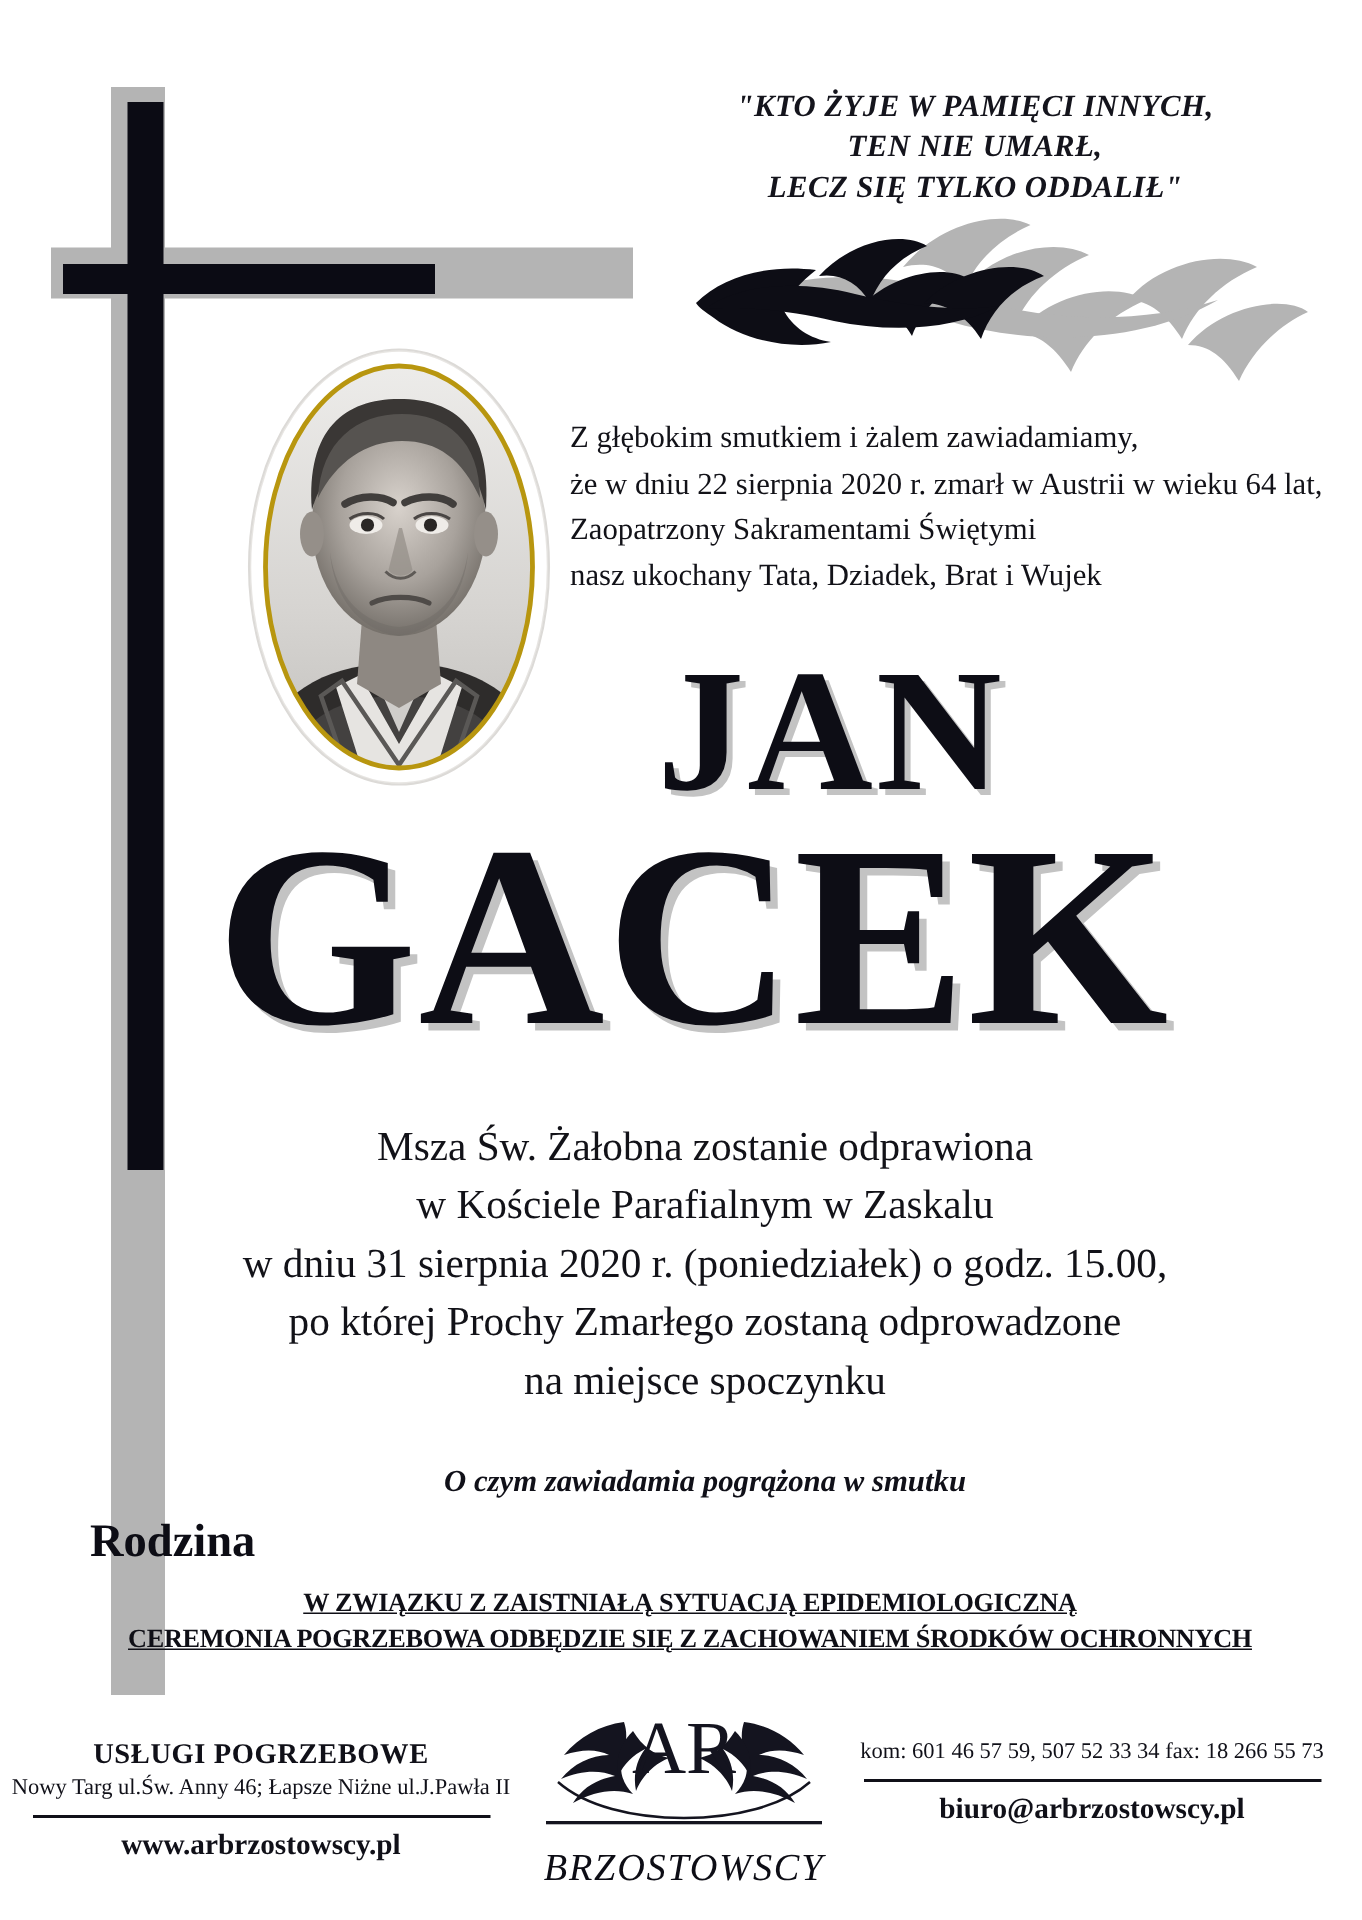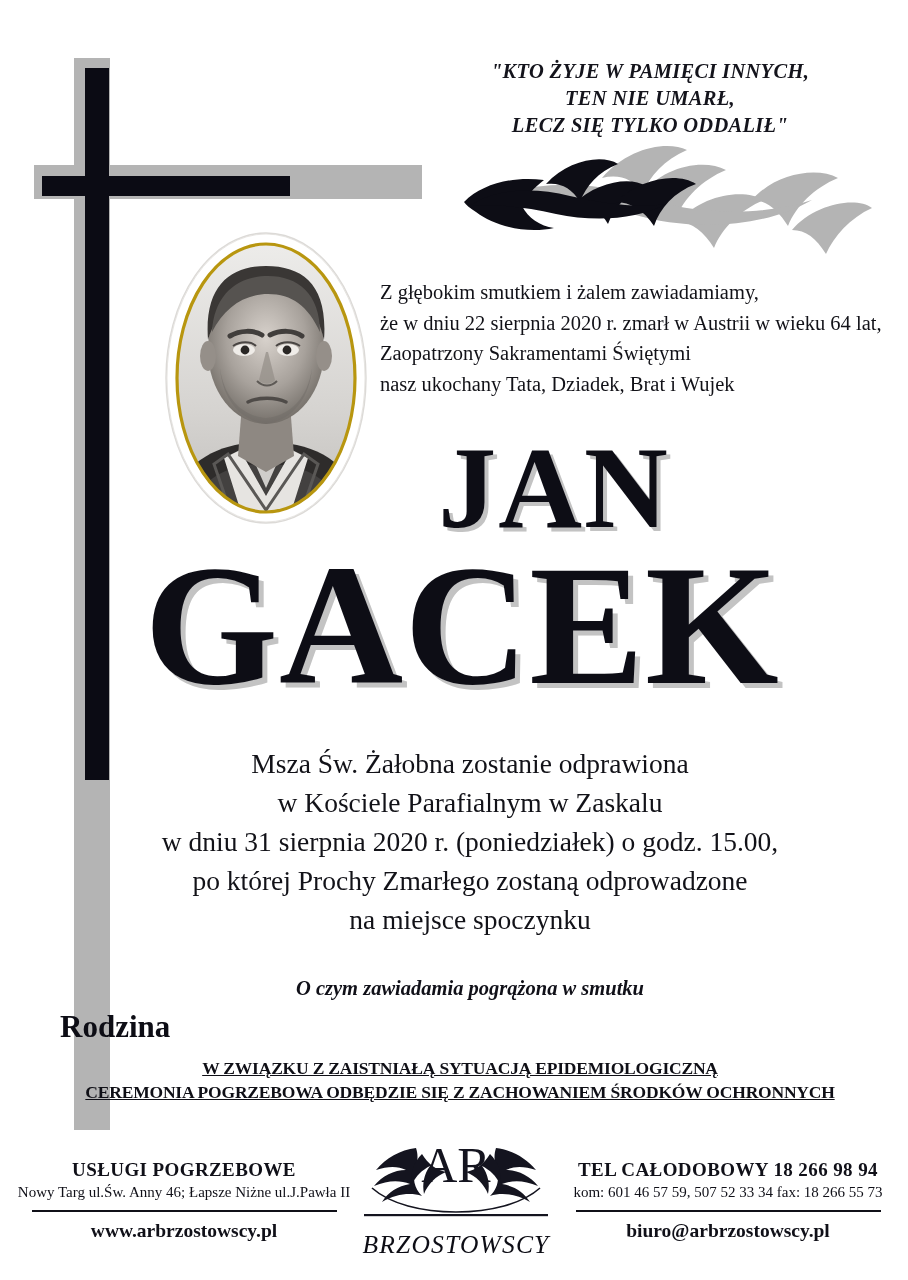--- a/index.html
+++ b/index.html
@@ -185,21 +185,21 @@
     line-height: 24px;
     letter-spacing: -0.2px;
     white-space: nowrap;
   }
   .covid .l1 { text-decoration: underline; }
   .covid .l2 { text-decoration: underline; font-size: 17.5px; }
 
   
   .footer-left {
     position: absolute;
-    left: 14px;
+    left: 4px;
     top: 1158px;
     width: 340px;
     text-align: center;
     color: #101018;
   }
   .footer-right {
     position: absolute;
     left: 556px;
     top: 1158px;
     width: 344px;
@@ -395,19 +395,18 @@
         <path d="M134 20 C142 28 146 38 144 50 C140 42 134 36 126 32 C132 40 134 50 132 60 C128 50 120 42 110 38 C120 36 128 30 134 20 Z"></path>
       </g>
       <text x="100" y="48" text-anchor="middle" font-family="'Liberation Serif', serif" font-size="50" font-weight="400" fill="#14141f">AR</text>
       <path d="M16 54 C34 70 66 78 100 78 C134 78 166 70 184 54" stroke="#14141f" stroke-width="1.6" fill="none"></path>
       <rect x="8" y="80" width="184" height="2.2" fill="#14141f"></rect>
     </svg>
     <div class="logo-word">BRZOSTOWSCY</div>
   </div>
 
   <div class="footer-right">
-    <div class="f-title">TEL CAŁODOBOWY 18 266 98 94</div>
     <div class="f-sub">kom: 601 46 57 59, 507 52 33 34 fax: 18 266 55 73</div>
     <div class="f-rule"></div>
     <div class="f-bold">biuro@arbrzostowscy.pl</div>
   </div>
 
 </div>
 
 </body></html>

